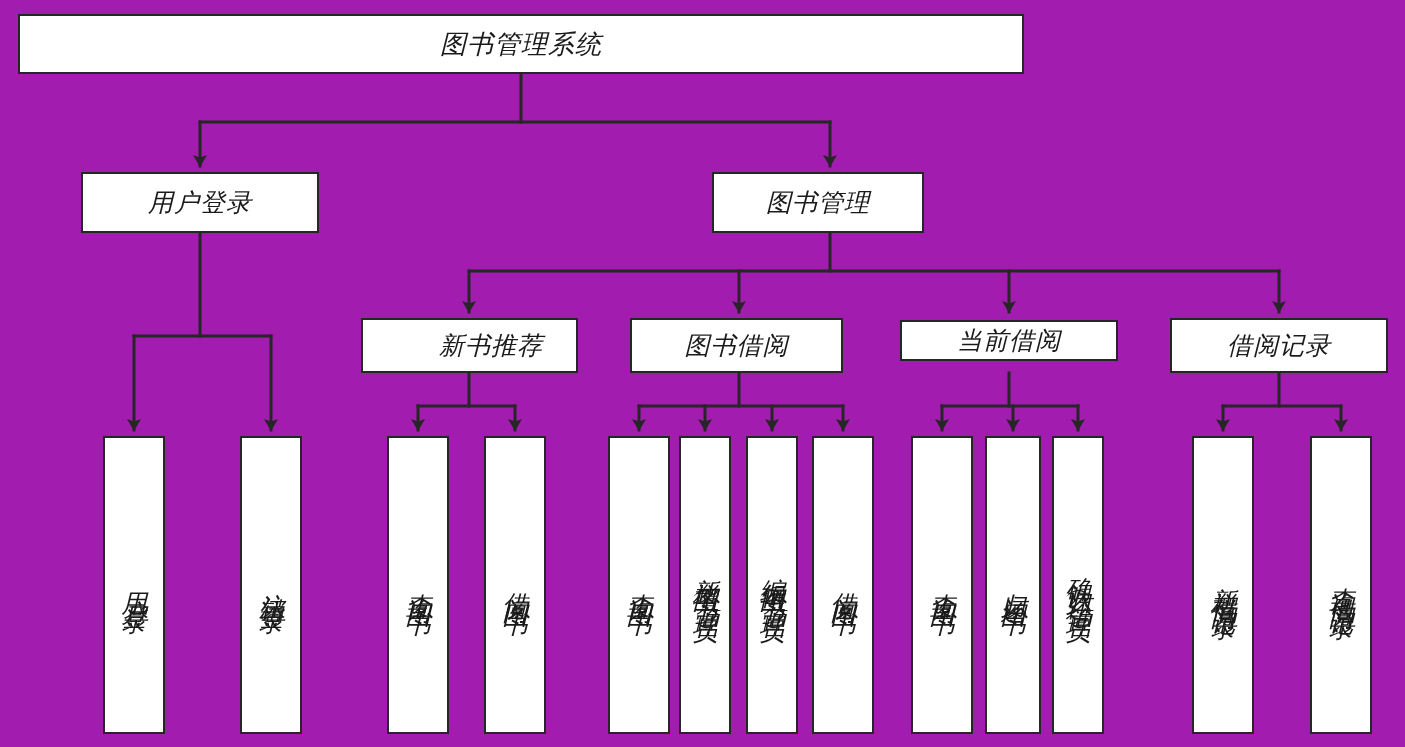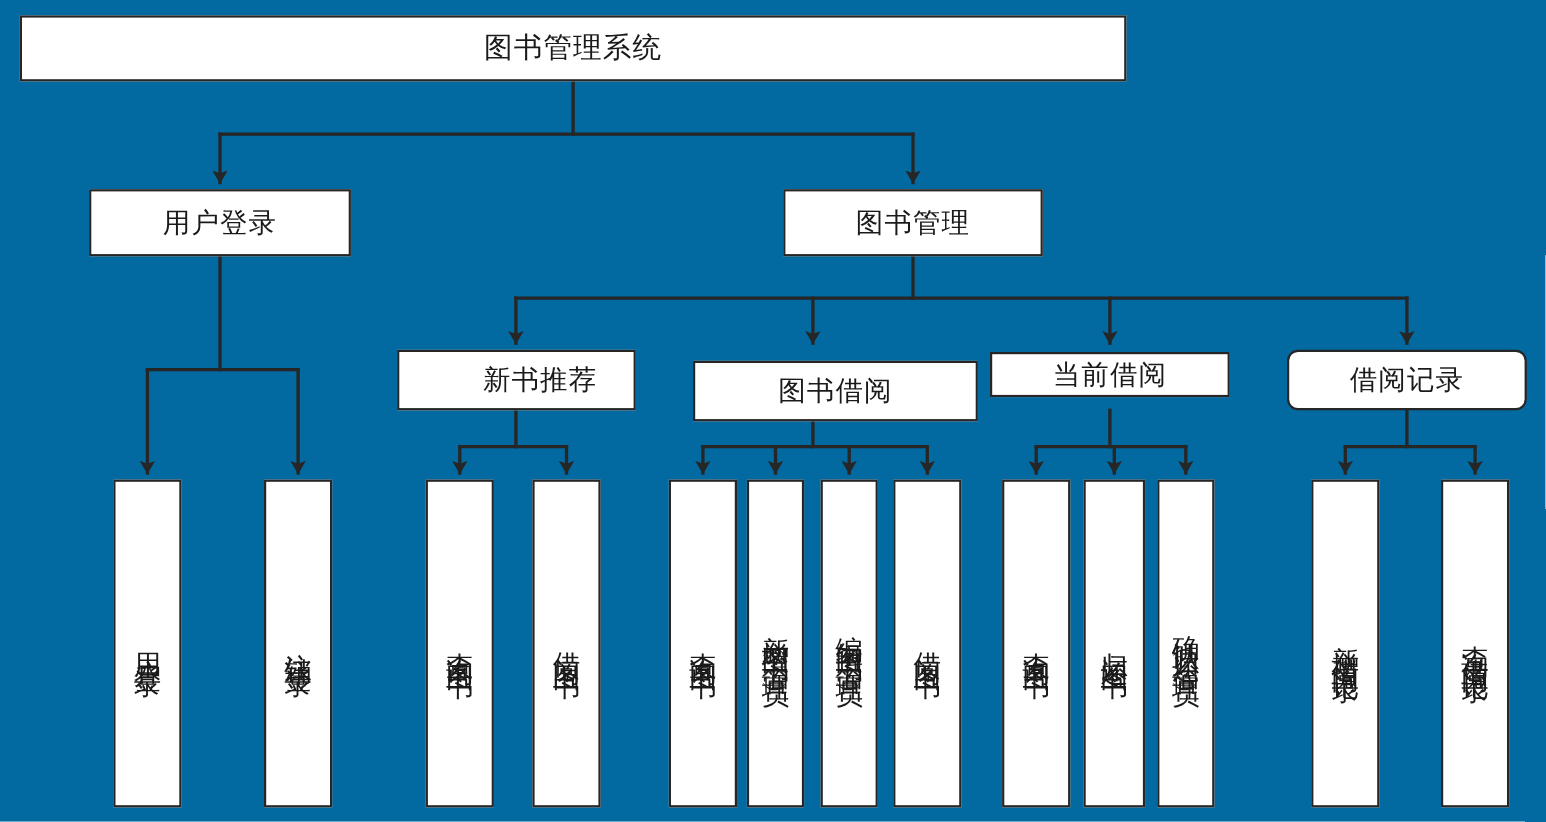--- a/index.html
+++ b/index.html
@@ -8,22 +8,23 @@
     padding: 0;
     background: #ffffff;
   }
   body {
     font-family: "DejaVu Sans", "Liberation Sans", sans-serif;
   }
   #canvas {
     position: relative;
     width: 1405px;
     height: 747px;
-    background: #0369a1;
+    background: #a21caf;
     overflow: hidden;
+    font-style: italic;
   }
   #wires {
     position: absolute;
     left: 0;
     top: 0;
     width: 1405px;
     height: 747px;
     pointer-events: none;
   }
   .node {
@@ -122,34 +123,34 @@
     </g>
   </svg>
 
   <div class="node h root" style="left: 18px; top: 14px; width: 1006px; height: 60px;">
     <span>图书管理系统</span>
   </div>
 
   <div class="node h" style="left: 81px; top: 172px; width: 238px; height: 61px;">
     <span>用户登录</span>
   </div>
-  <div class="node h" style="left: 712px; top: 172px; width: 236px; height: 61px;">
+  <div class="node h" style="left: 712px; top: 172px; width: 212px; height: 61px;">
     <span>图书管理</span>
   </div>
 
   <div class="node h" style="left: 361px; top: 318px; width: 217px; height: 55px; padding-left: 43px;">
     <span>新书推荐</span>
   </div>
-  <div class="node h" style="left: 630px; top: 328px; width: 259px; height: 55px;">
+  <div class="node h" style="left: 630px; top: 318px; width: 213px; height: 55px;">
     <span>图书借阅</span>
   </div>
   <div class="node h" style="left: 900px; top: 320px; width: 218px; height: 41px;">
     <span>当前借阅</span>
   </div>
-  <div class="node h" style="left: 1170px; top: 318px; width: 218px; height: 55px; border-radius: 10px;">
+  <div class="node h" style="left: 1170px; top: 318px; width: 218px; height: 55px;">
     <span>借阅记录</span>
   </div>
 
   <div class="node v" style="left: 103px; top: 436px; width: 62px; height: 298px;">
     <span class="vtext">用户登录</span>
   </div>
   <div class="node v" style="left: 240px; top: 436px; width: 62px; height: 298px;">
     <span class="vtext">注销登录</span>
   </div>
   <div class="node v" style="left: 387px; top: 436px; width: 62px; height: 298px;">

